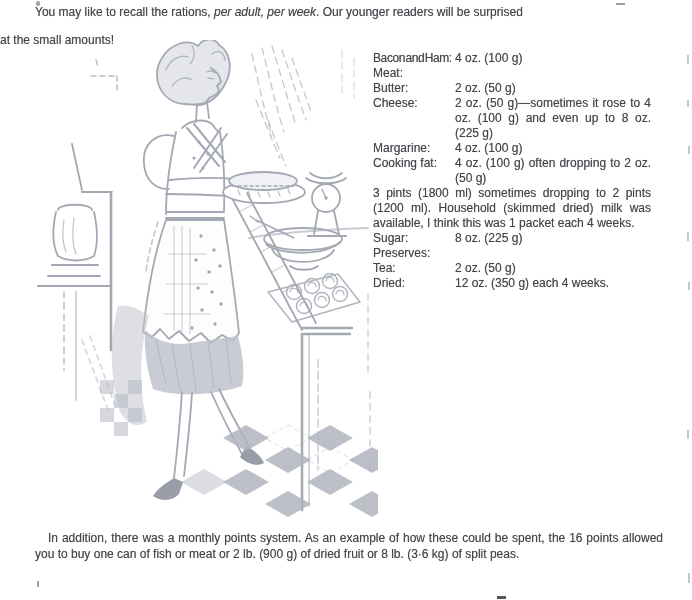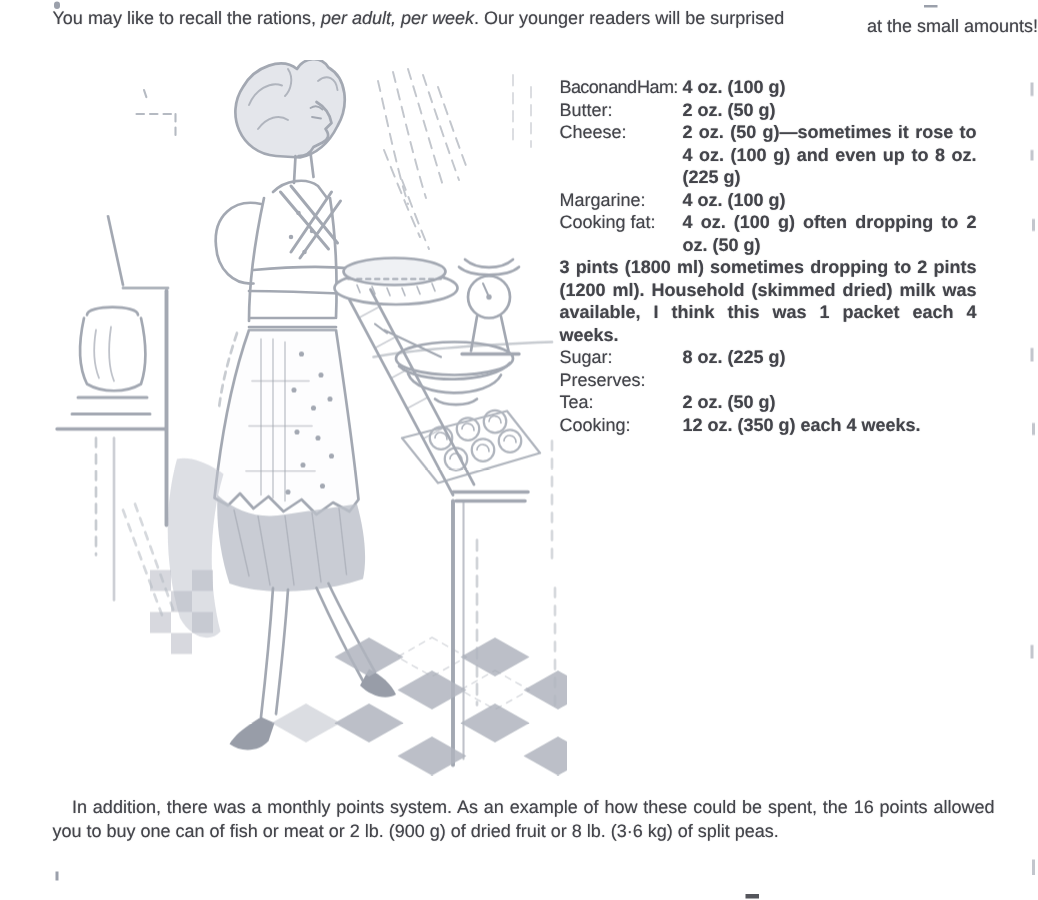--- a/index.html
+++ b/index.html
@@ -10,29 +10,29 @@
     color:#44454b;
   }
   .scan-text{
     font-size:12px;line-height:15px;
     color:#44454b;
     text-shadow:0 0 0.7px rgba(68,69,75,0.55);
   }
   
   .intro-line1{position:absolute;left:35px;top:5px;white-space:nowrap;}
   .intro-line1 em{font-style:italic;}
-  .intro-line2{position:absolute;left:0;right:0;top:10px;text-align:right;}
+  .intro-line2{position:absolute;left:0;right:0;top:33px;text-align:left;}
   
   .illus{position:absolute;left:6px;top:40px;width:372px;height:494px;}
   
   .rations{position:absolute;left:373px;top:51px;width:278px;}
   .row{display:flex;}
   .row .label{flex:0 0 82px;width:82px;white-space:nowrap;overflow:visible;}
   .row .label.tight{letter-spacing:-0.4px;word-spacing:-2.5px;}
-  .row .value{flex:1;width:196px;text-align:justify;font-weight:bold;}
+  .row .value{flex:1;width:196px;text-align:justify;}
   
   .footer-par{position:absolute;left:35px;top:531px;width:628px;text-align:justify;text-indent:13px;line-height:15.5px;}
   
   .artifact{position:absolute;background:#9ba0ab;}
   .artifact.dark{background:#55565c;}
   .artifact.faint{background:#c3c6cd;}
 </style>
 </head>
 <body>
 
@@ -190,20 +190,21 @@
     </g>
   </g>
 </svg>
 
 <div class="scan-text rations">
   <div class="row">
       <div class="label tight">Bacon and Ham:</div>
       <div class="value">4 oz. (100 g)</div>
     </div>
   <div class="row">
+      <div class="label">Meat:</div>
     </div>
   <div class="row">
       <div class="label">Butter:</div>
       <div class="value">2 oz. (50 g)</div>
     </div>
   <div class="row">
       <div class="label">Cheese:</div>
       <div class="value">2 oz. (50 g)—sometimes it rose to 4 oz. (100 g) and even up to 8 oz. (225 g)</div>
     </div>
   <div class="row">
@@ -222,21 +223,21 @@
       <div class="value">8 oz. (225 g)</div>
     </div>
   <div class="row">
       <div class="label">Preserves:</div>
     </div>
   <div class="row">
       <div class="label">Tea:</div>
       <div class="value">2 oz. (50 g)</div>
     </div>
   <div class="row">
-      <div class="label">Cooking:</div>
+      <div class="label">Dried:</div>
       <div class="value">12 oz. (350 g) each 4 weeks.</div>
     </div>
 </div>
 
 <div class="scan-text footer-par">In addition, there was a monthly points system. As an example of how these could be spent, the 16 points allowed you to buy one can of fish or meat or 2 lb. (900 g) of dried fruit or 8 lb. (3·6 kg) of split peas.</div>
 
 <div class="artifact" style="left:36px;top:1px;width:4px;height:5px;border-radius:2px;"></div>
 <div class="artifact" style="left:616px;top:3px;width:9px;height:2px;"></div>
 <div class="artifact faint" style="left:687px;top:55px;width:2px;height:9px;"></div>
 <div class="artifact faint" style="left:687px;top:100px;width:2px;height:7px;"></div>

